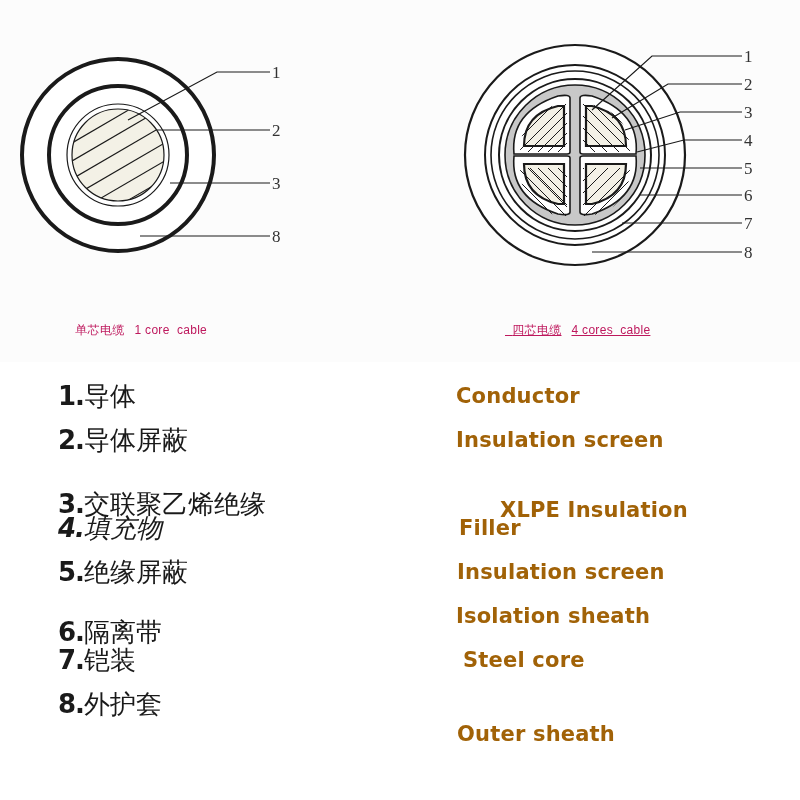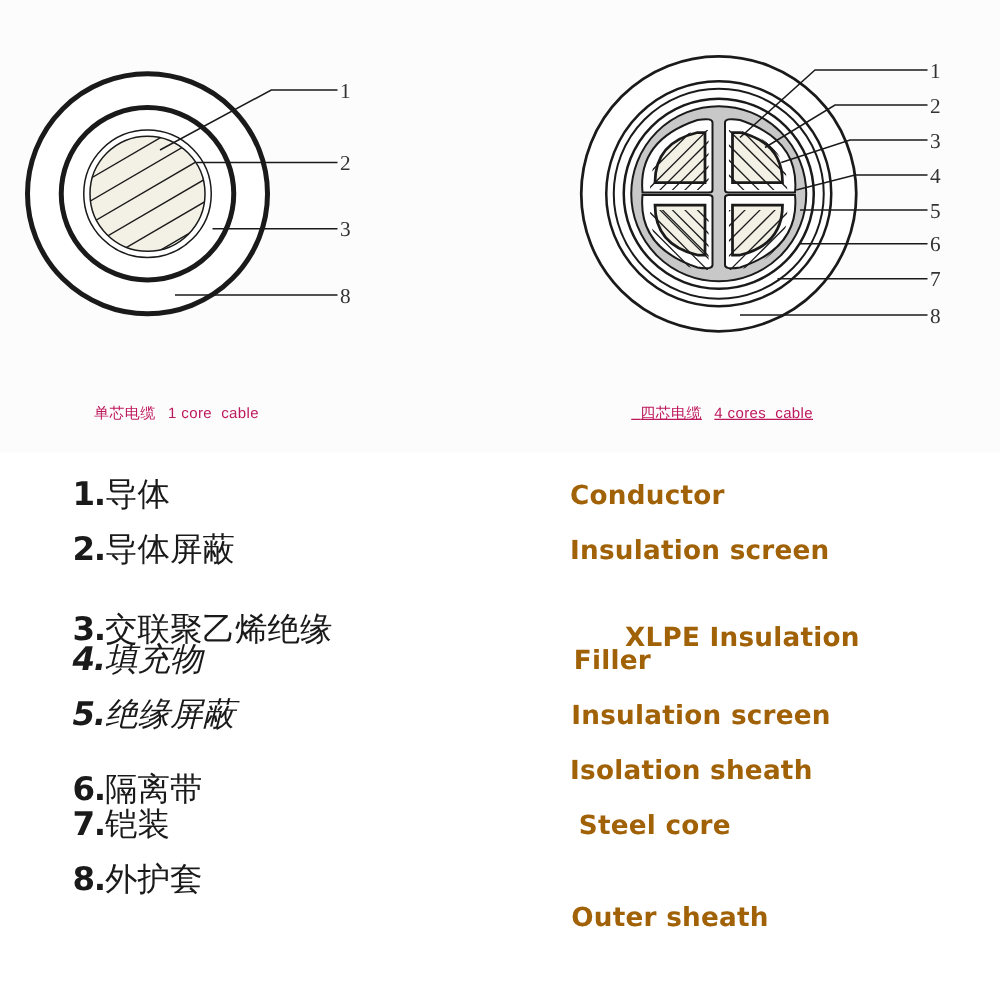--- a/index.html
+++ b/index.html
@@ -198,21 +198,21 @@
   </div>
   <div class="legend-row" style="left:58px; top:420px;text-align:right;">
     <span class="num">2.</span><span class="zh-label">导体屏蔽</span>
   </div>
   <div class="legend-row" style="left:58px; top:484px;">
     <span class="num">3.</span><span class="zh-label">交联聚乙烯绝缘</span>
   </div>
   <div class="legend-row" style="left:58px; top:508px;font-style:italic;">
     <span class="num">4.</span><span class="zh-label">填充物</span>
   </div>
-  <div class="legend-row" style="left:58px; top:552px;font-style:italic;">
+  <div class="legend-row" style="left:58px; top:552px;">
     <span class="num">5.</span><span class="zh-label">绝缘屏蔽</span>
   </div>
   <div class="legend-row" style="left:58px; top:596px;margin-top:16px;">
     <span class="num">6.</span><span class="zh-label">隔离带</span>
   </div>
   <div class="legend-row" style="left:58px; top:640px;">
     <span class="num">7.</span><span class="zh-label">铠装</span>
   </div>
   <div class="legend-row" style="left:58px; top:684px;">
     <span class="num">8.</span><span class="zh-label">外护套</span>

